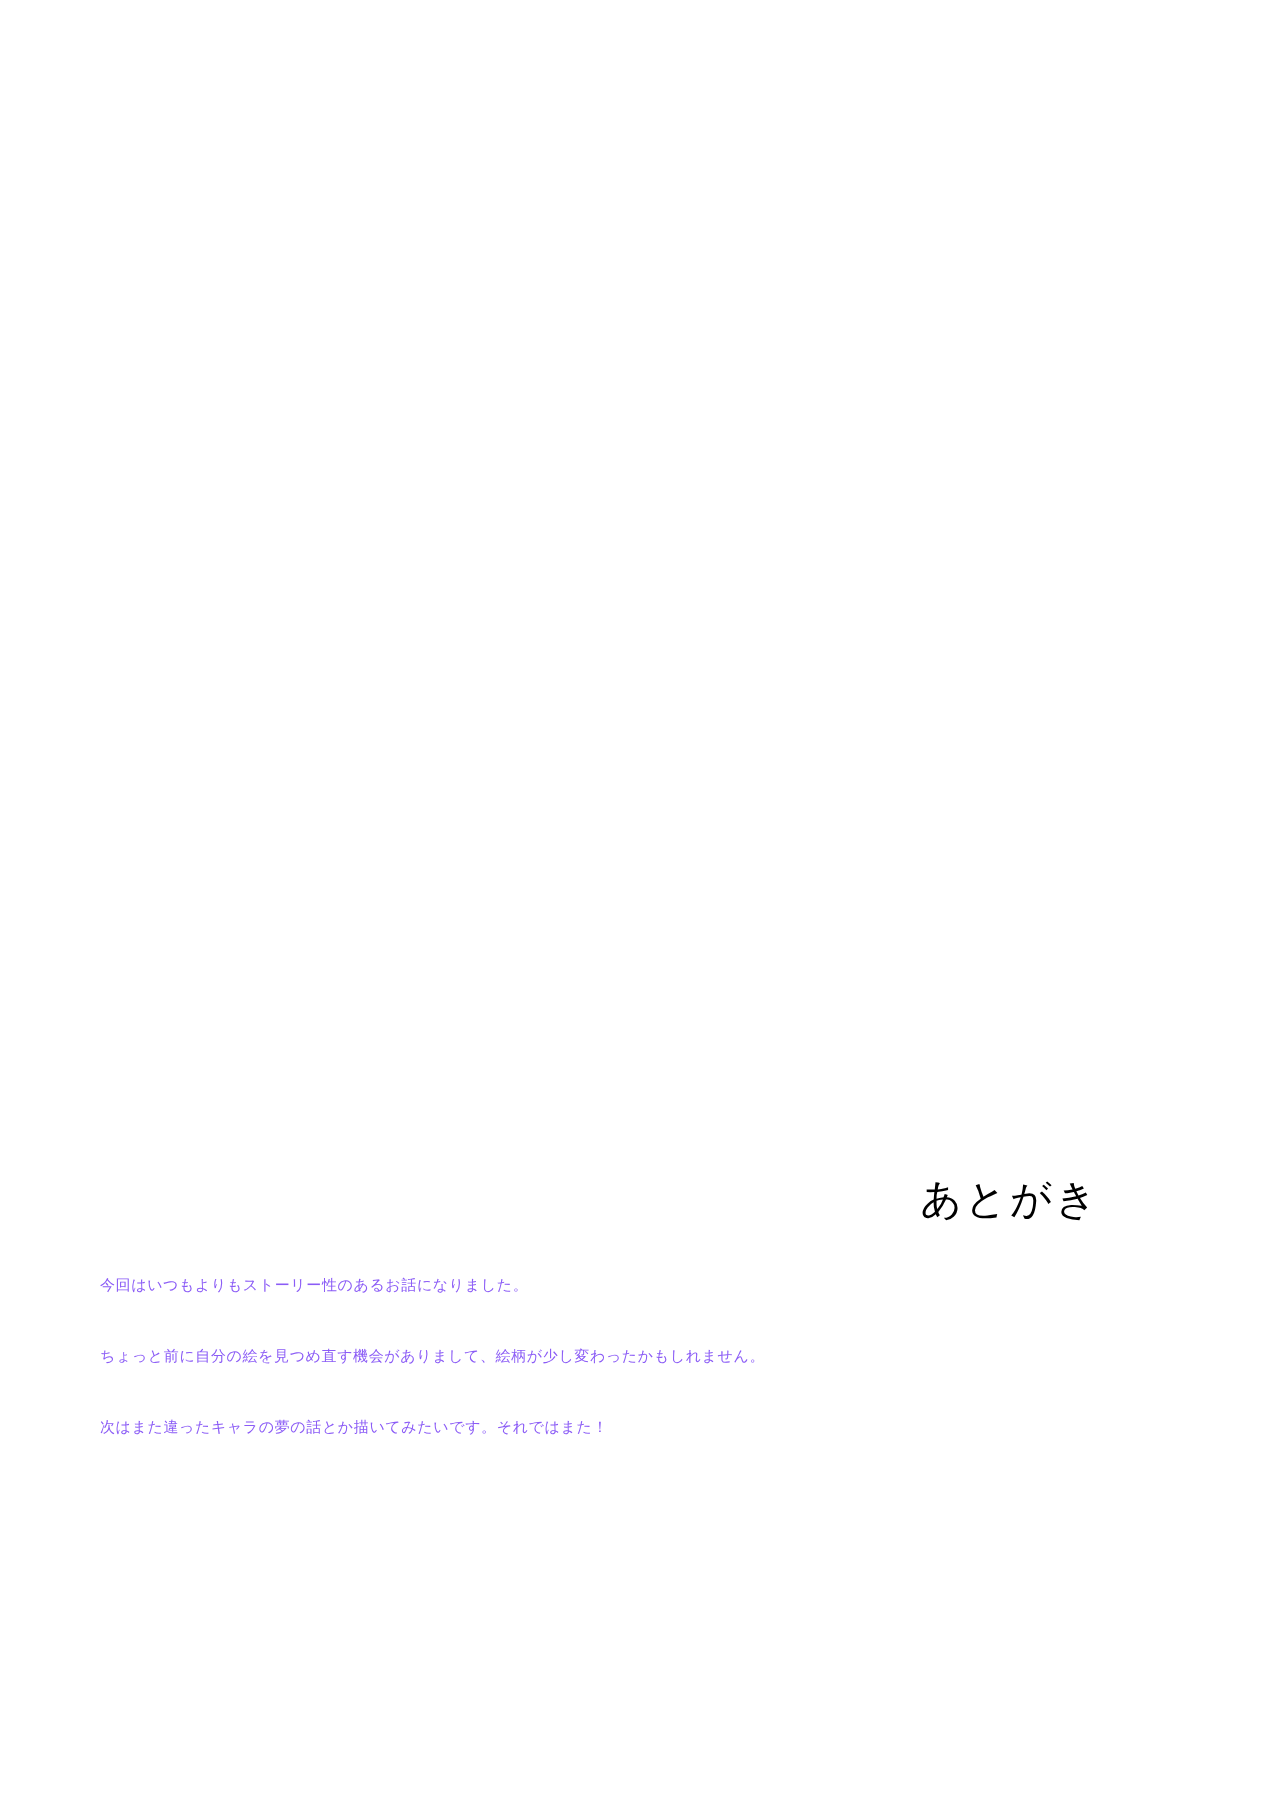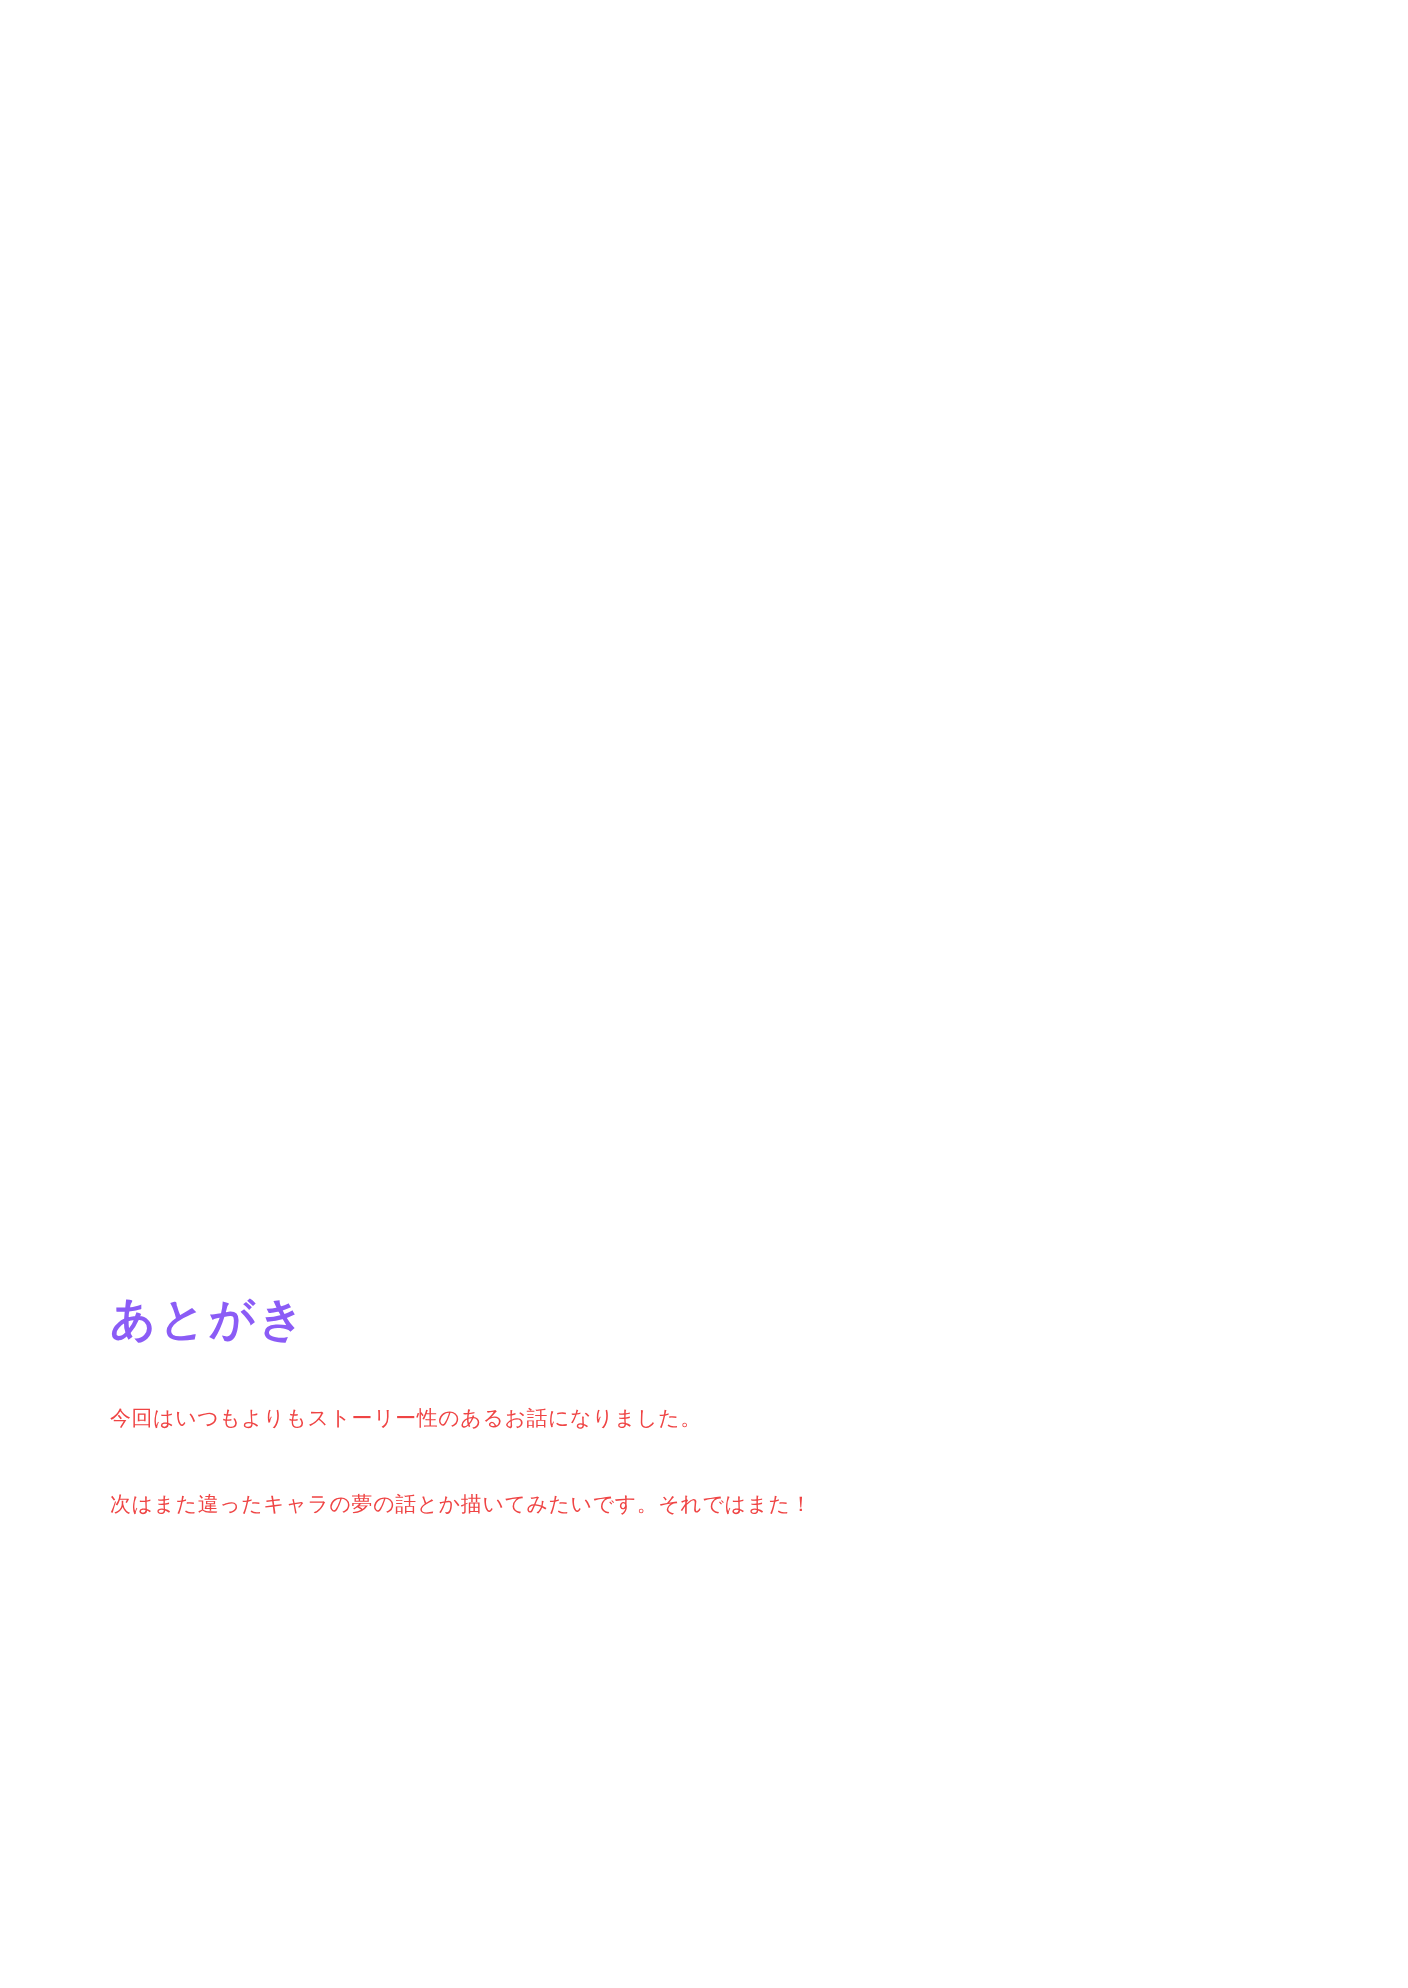--- a/index.html
+++ b/index.html
@@ -25,53 +25,55 @@
   }
   .afterword-block {
     position: absolute;
     left: 100px;
     top: 1175px;
     width: 1000px;
   }
   .afterword-title {
     font-family: "Liberation Sans", sans-serif;
     font-size: 41px;
-    font-weight: 700;
-    color: #8b5cf6;
+    font-weight: 400;
+    color: #000000;
     letter-spacing: 3px;
     line-height: 1.2;
     margin: 0 0 46px 0;
     white-space: nowrap;
+    text-align: right;
   }
   .para {
     margin: 0 0 40px 0;
   }
   .para:last-child {
     margin-bottom: 0;
   }
   .line {
-    font-size: 19px;
+    font-size: 15px;
     font-weight: 400;
-    color: #ef4444;
+    color: #8b5cf6;
     line-height: 2.06;
     letter-spacing: 0.6px;
     white-space: nowrap;
   }
 </style>
 </head>
 <body>
 
 <div class="page">
   <div class="afterword-block">
     <h1 class="afterword-title">あとがき</h1>
 
     <div class="para">
       <div class="line">今回はいつもよりもストーリー性のあるお話になりました。</div>
     </div>
 
     <div class="para">
+      <div class="line">ちょっと前に自分の絵を見つめ直す機会がありまして、絵柄が少し変わったかもしれません。</div>
     </div>
 
     <div class="para">
       <div class="line">次はまた違ったキャラの夢の話とか描いてみたいです。それではまた！</div>
     </div>
   </div>
 </div>
 
 </body></html>

